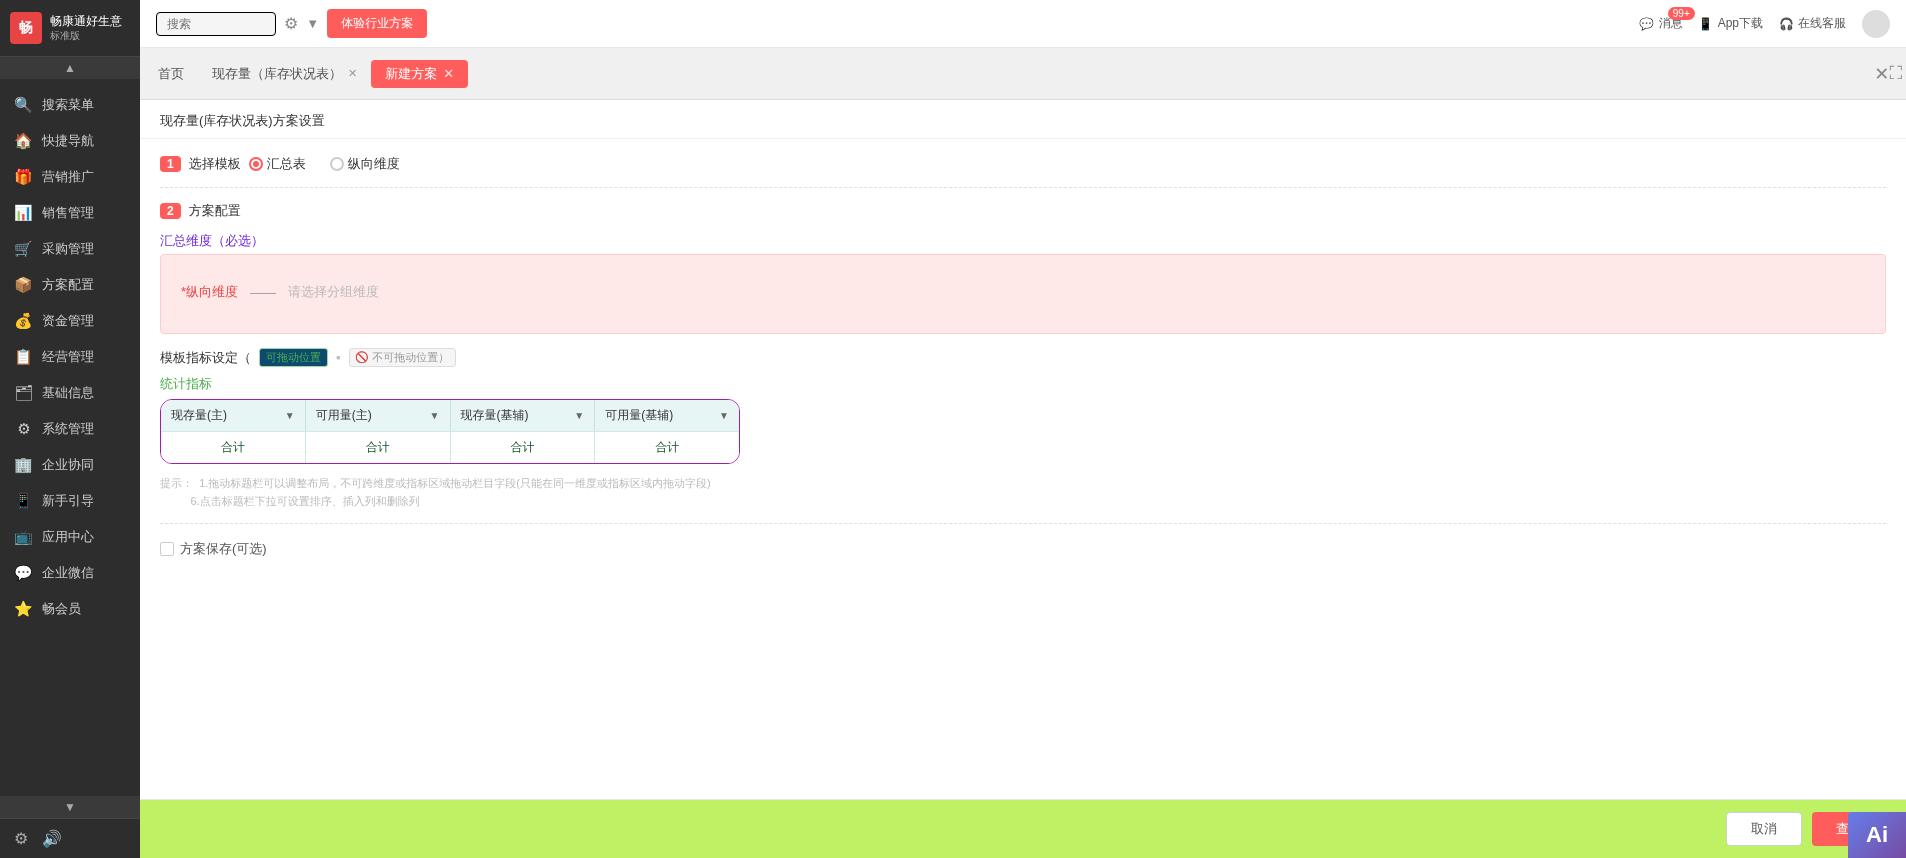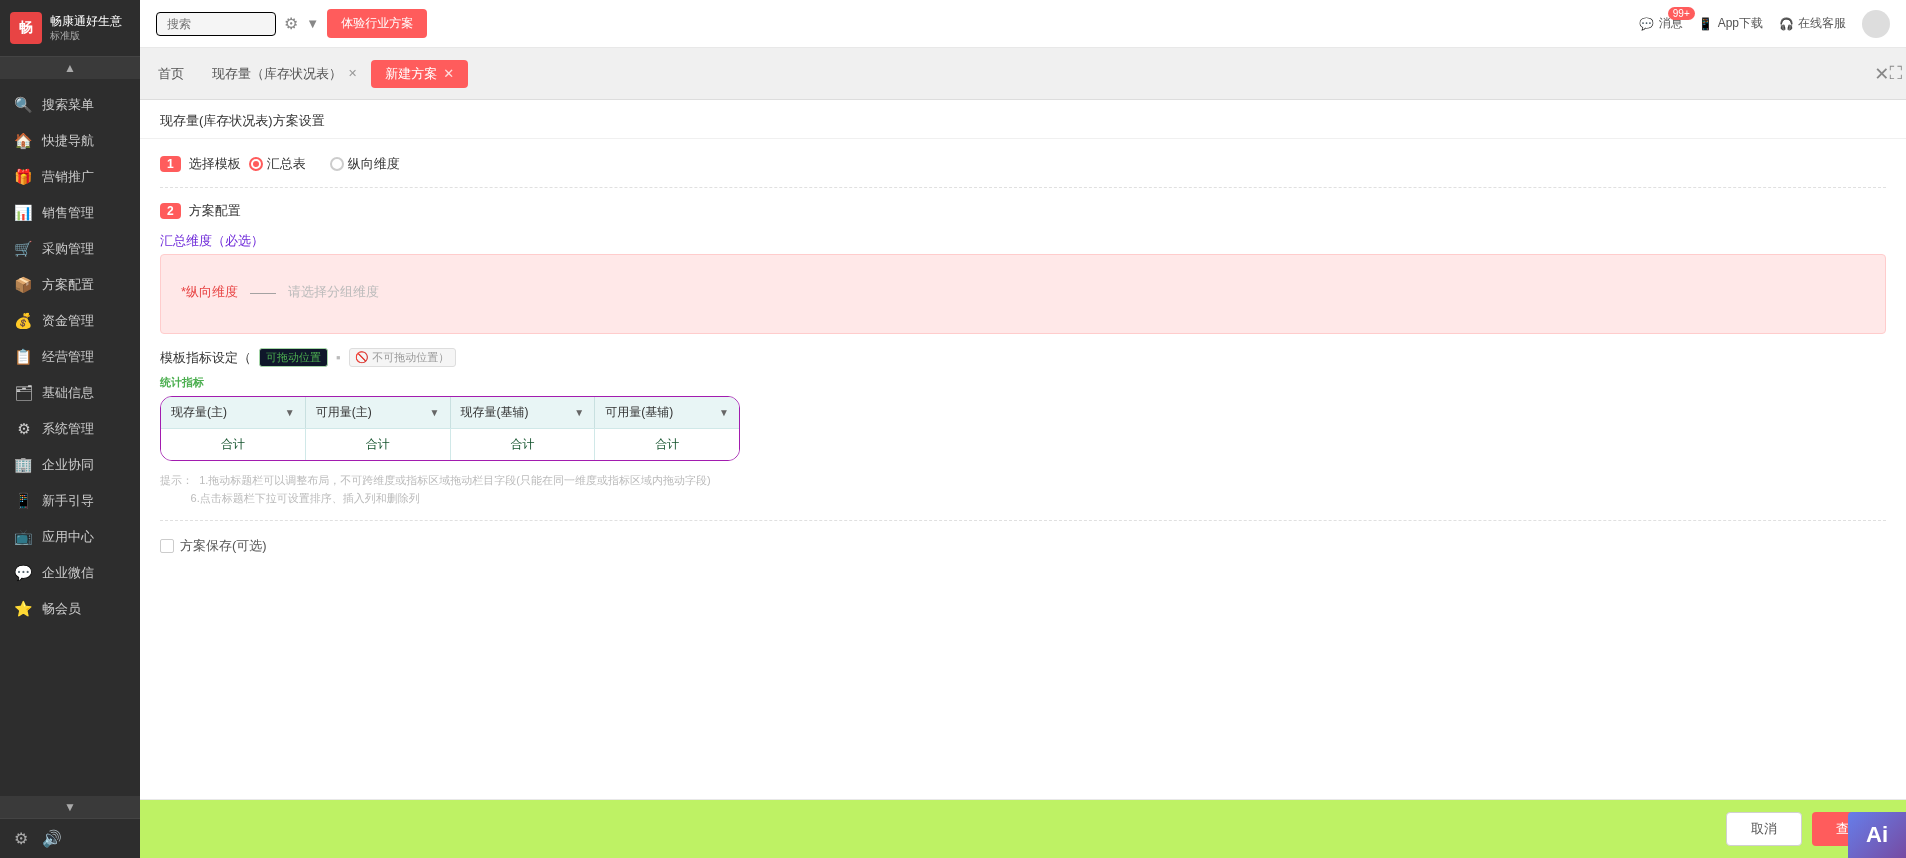--- a/index.html
+++ b/index.html
@@ -228,39 +228,39 @@
     }
     .dimension-row { display: flex; align-items: center; gap: 12px; }
     .dimension-label { color: #e84444; font-size: 13px; font-weight: 500; }
     .dimension-dash { color: #999; }
     .dimension-placeholder { color: #bbb; font-size: 13px; }
 
     
     .indicator-settings { margin-bottom: 12px; }
     .indicator-label { font-size: 13px; color: #333; margin-bottom: 8px; display: flex; align-items: center; gap: 8px; }
     .draggable-badge {
-      background: #0f172a;
+      background: #0c4a6e;
       border: 1px solid #a5d6a7;
       border-radius: 3px;
       padding: 1px 6px;
       font-size: 11px;
       color: #4caf50;
     }
     .non-draggable-badge {
       background: #f5f5f5;
       border: 1px solid #ddd;
       border-radius: 3px;
       padding: 1px 6px;
       font-size: 11px;
       color: #999;
       display: flex; align-items: center; gap: 3px;
     }
 
     
-    .stats-section-title { color: #4caf50; font-size: 11px; margin-bottom: 6px; font-weight: 700; }
+    .stats-section-title { color: #4caf50; font-size: 13px; margin-bottom: 6px; font-weight: 400; }
     .stats-table { border: 1px solid #a21caf; border-radius: 12px; overflow: hidden; max-width: 580px; }
     .stats-table-header { display: flex; background: #e8f5f5; }
     .stats-col {
       flex: 1;
       border-right: 1px solid #c8e0e0;
       padding: 7px 10px;
       display: flex;
       align-items: center;
       justify-content: space-between;
       font-size: 12px;

